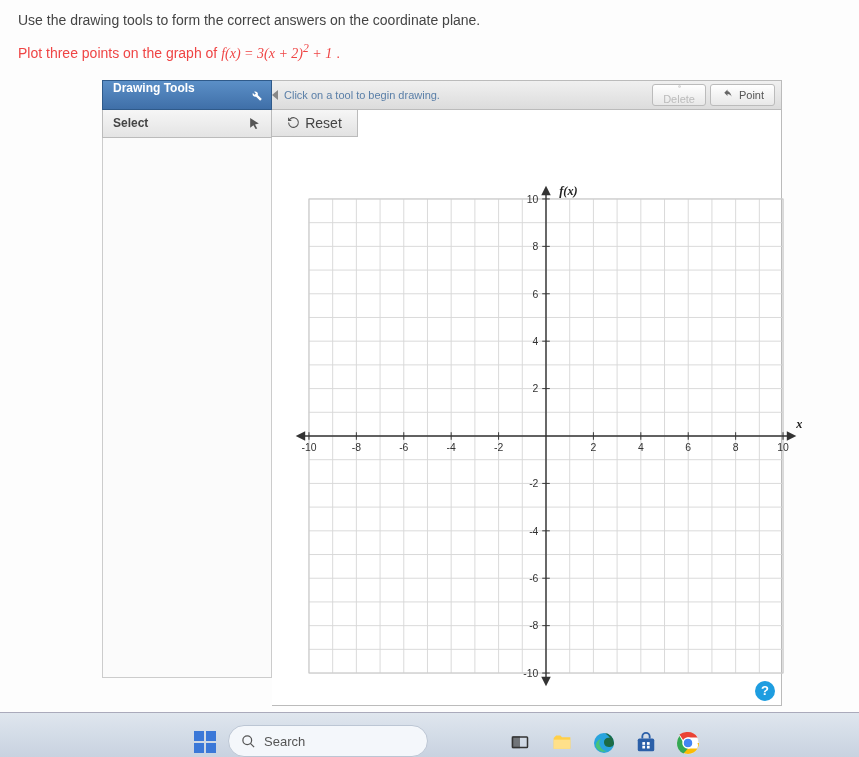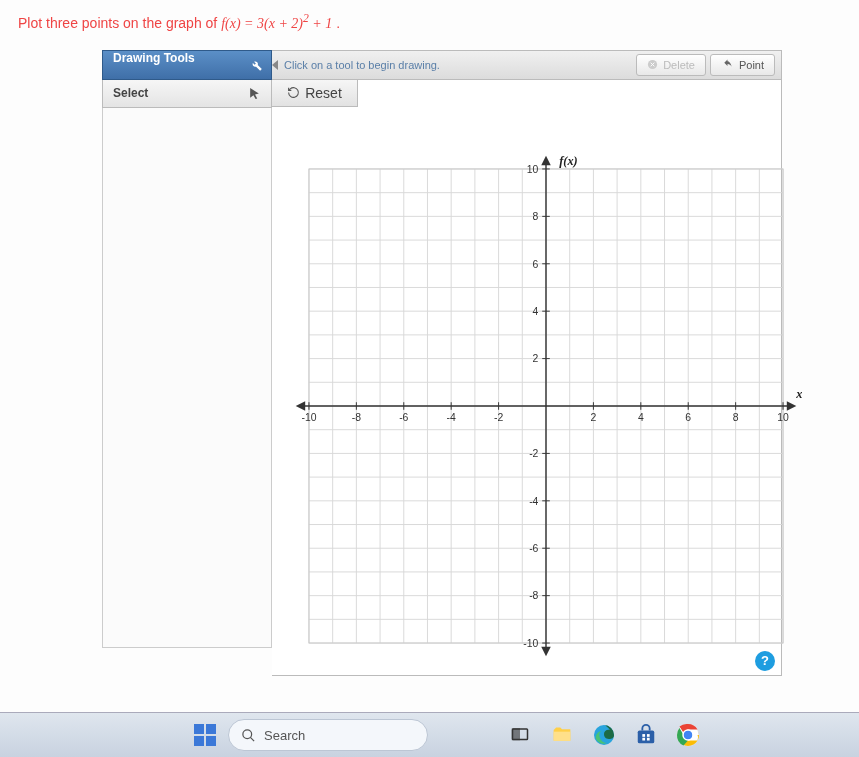--- a/index.html
+++ b/index.html
@@ -85,21 +85,21 @@
     border-radius: 3px;
     background: linear-gradient(#fff, #e8e8e8);
     font-size: 11px;
     color: #555;
     display: flex;
     align-items: center;
     padding: 0 10px;
     gap: 5px;
     cursor: pointer;
   }
-  .btn.disabled { color: #bbb; }
+  .btn.disabled { color: #bbb; flex-direction: column; }
   .sidebar {
     width: 170px;
     float: left;
     font-weight: bold;
   }
   .tool-row {
     height: 28px;
     background: linear-gradient(#f6f6f6, #e4e4e4);
     border: 1px solid #bbb;
     border-top: none;
@@ -176,21 +176,21 @@
   }
   
   .taskbar {
     position: absolute;
     left: 0; bottom: 0;
     width: 859px;
     height: 45px;
     background: linear-gradient(#dfe6ee, #c8d2e0);
     border-top: 1px solid #aab;
     display: flex;
-    align-items: center;
+    align-items: flex-end;
     padding-left: 190px;
     gap: 8px;
   }
   .start-btn {
     width: 30px; height: 30px;
     display: flex; flex-wrap: wrap;
     gap: 2px;
     align-content: center;
     justify-content: center;
     cursor: pointer;
@@ -221,20 +221,21 @@
     cursor: pointer;
     display: flex;
     align-items: center;
     justify-content: center;
   }
 </style>
 </head>
 <body>
 
 <div class="content-area">
+  <p class="instruction1">Use the drawing tools to form the correct answers on the coordinate plane.</p>
   <p class="instruction2">
     <span>Plot three points on the graph of </span>
     <span class="math"><i>f</i>(<i>x</i>) = 3(<i>x</i> + 2)<sup>2</sup> + 1</span>
     <span> .</span>
   </p>
 
   <div class="tool-container">
     <div class="toolbar-row">
       <div class="drawing-tools-hdr">
         <span>Drawing Tools</span>

